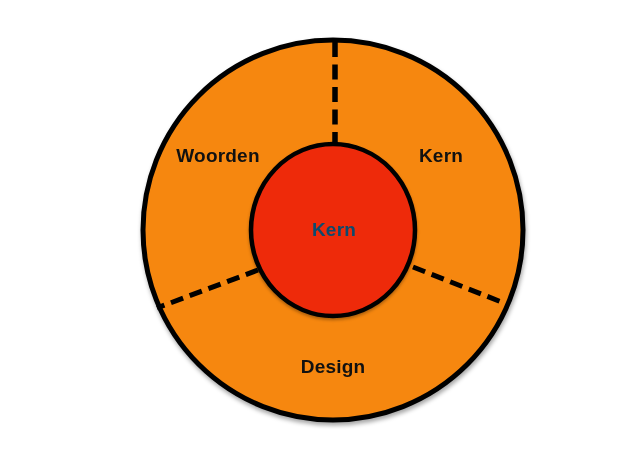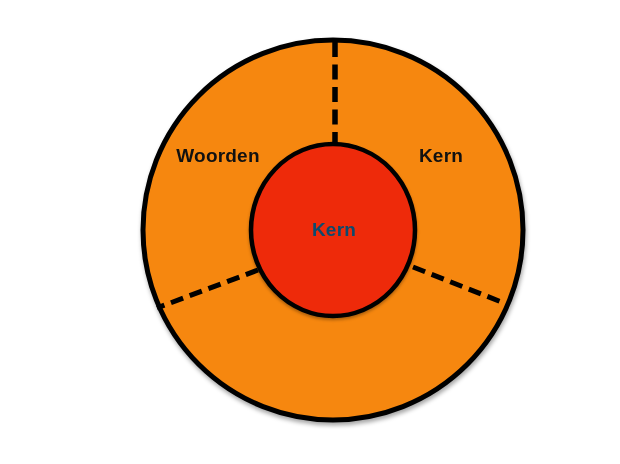--- a/index.html
+++ b/index.html
@@ -52,16 +52,17 @@
 
     <line x1="413" y1="267" x2="504" y2="303" stroke-width="5" stroke-dasharray="13 7" stroke="#000000"></line>
 
     <ellipse class="core-circle" cx="333" cy="230" rx="82" ry="86" stroke-width="4.5" fill="#EE2A0A" stroke="#000000"></ellipse>
   </svg>
 
   <div class="seg-label dark" style="left:218px; top:156px;">Woorden</div>
 
   <div class="seg-label dark" style="left:441px; top:156px;">Kern</div>
 
+  <div class="seg-label dark" style="left:333px; top:367px;">Design</div>
 
   <div class="seg-label light" style="left:334px; top:230px;">Kern</div>
 
 </div>
 
 </body></html>

